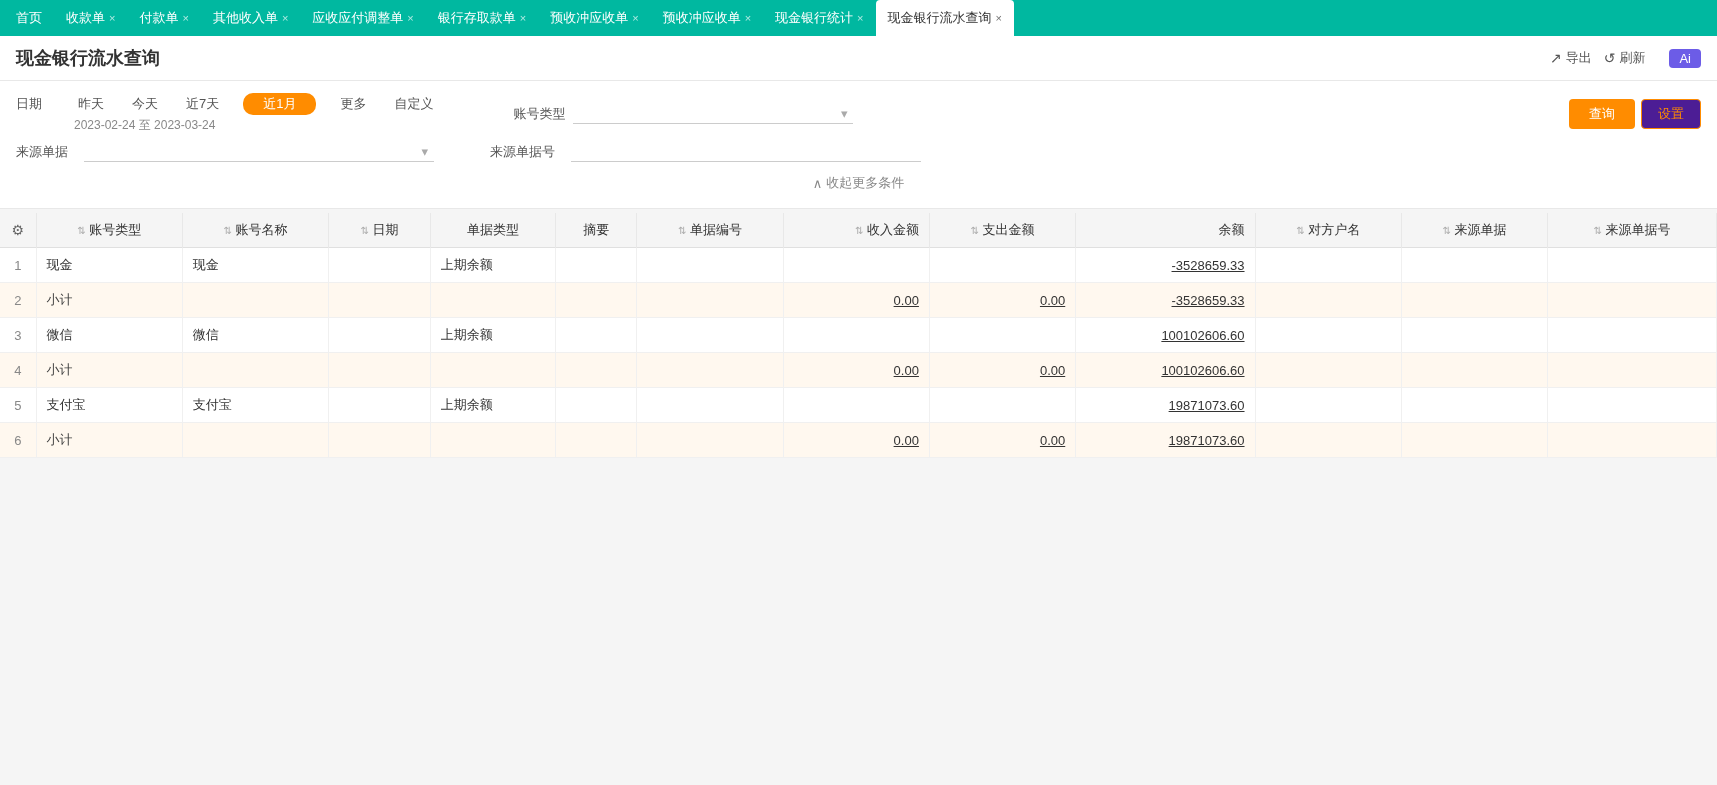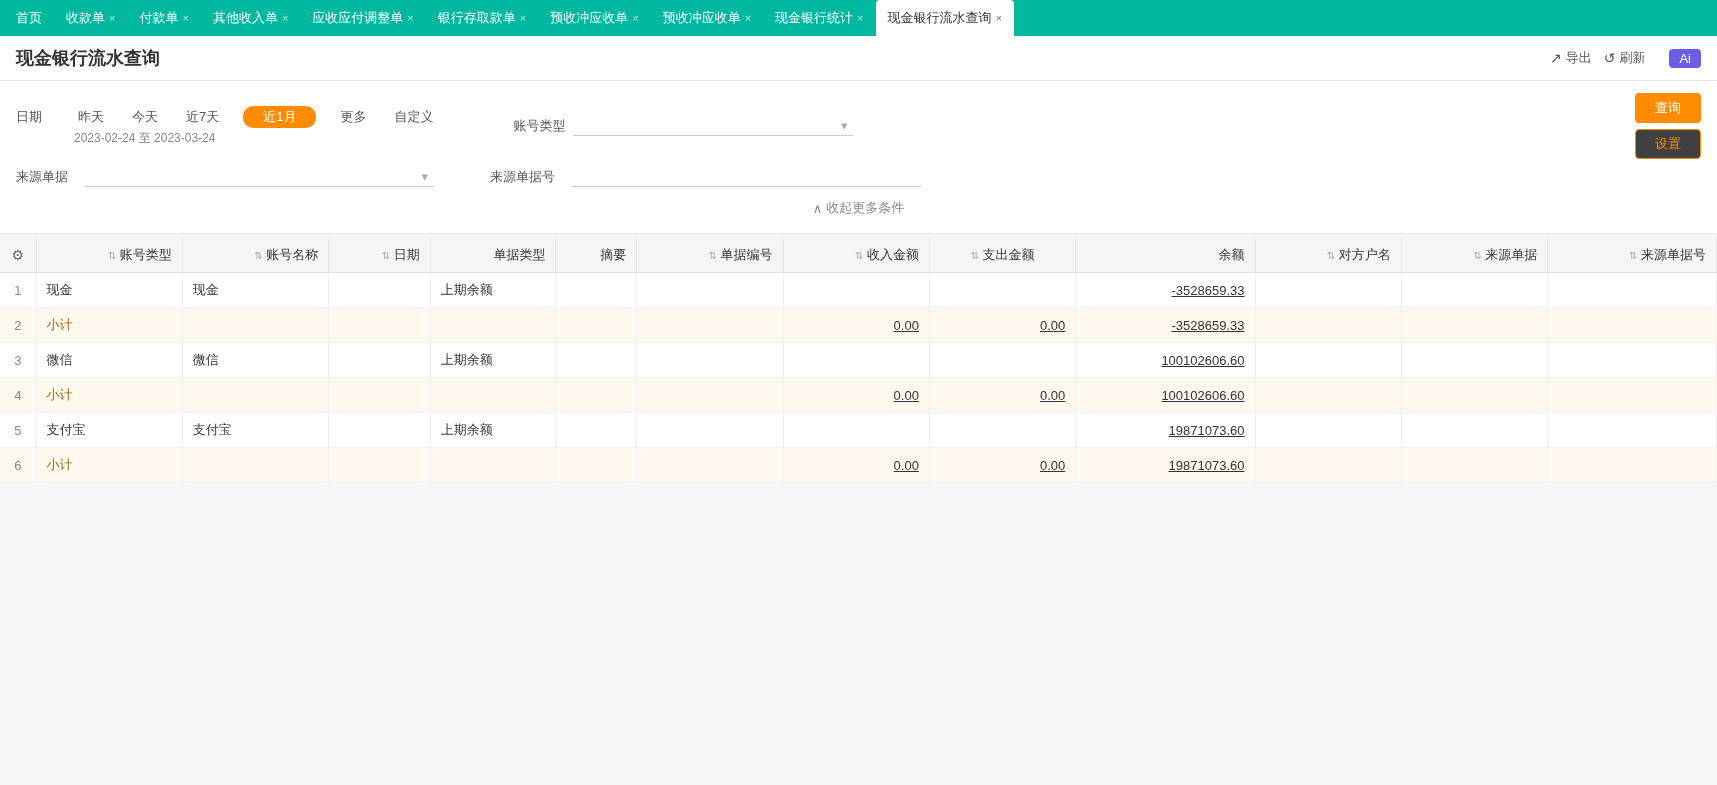--- a/index.html
+++ b/index.html
@@ -132,31 +132,31 @@
     .query-btn {
       background: #ff8c00;
       color: #fff;
       border: none;
       border-radius: 4px;
       padding: 6px 20px;
       cursor: pointer;
       font-size: 13px;
     }
     .settings-btn {
-      background: #404040;
+      background: #4c1d95;
       color: #ff8c00;
       border: 1px solid #ff8c00;
       border-radius: 4px;
       padding: 5px 16px;
       cursor: pointer;
       font-size: 13px;
     }
     .btn-group {
       display: flex;
-      flex-direction: column;
+      flex-direction: row;
       gap: 6px;
     }
     .collapse-bar {
       display: flex;
       justify-content: center;
       align-items: center;
       padding: 4px 0;
       color: #888;
       cursor: pointer;
       font-size: 12px;
@@ -178,21 +178,21 @@
     table {
       width: 100%;
       border-collapse: collapse;
     }
     thead tr {
       background: #f5f5f5;
       border-bottom: 1px solid #e0e0e0;
     }
     thead th {
       padding: 8px 10px;
-      text-align: right;
+      text-align: center;
       color: #333;
       font-weight: normal;
       white-space: nowrap;
       border-right: 1px solid #e8e8e8;
       font-size: 13px;
     }
     thead th .sort-icon {
       color: #aaa;
       font-size: 10px;
     }
@@ -211,21 +211,21 @@
       color: #333;
       white-space: nowrap;
       border-right: 1px solid #f0f0f0;
       font-size: 13px;
     }
     tbody td.num {
       text-align: right;
       text-decoration: underline;
     }
     tbody td.orange {
-      color: #a16207;
+      color: #404040;
       margin-left: 41px;
     }
     tbody td.row-num {
       color: #888;
       text-align: center;
     }
     .gear-icon {
       font-size: 14px;
       color: #666;
       cursor: pointer;

